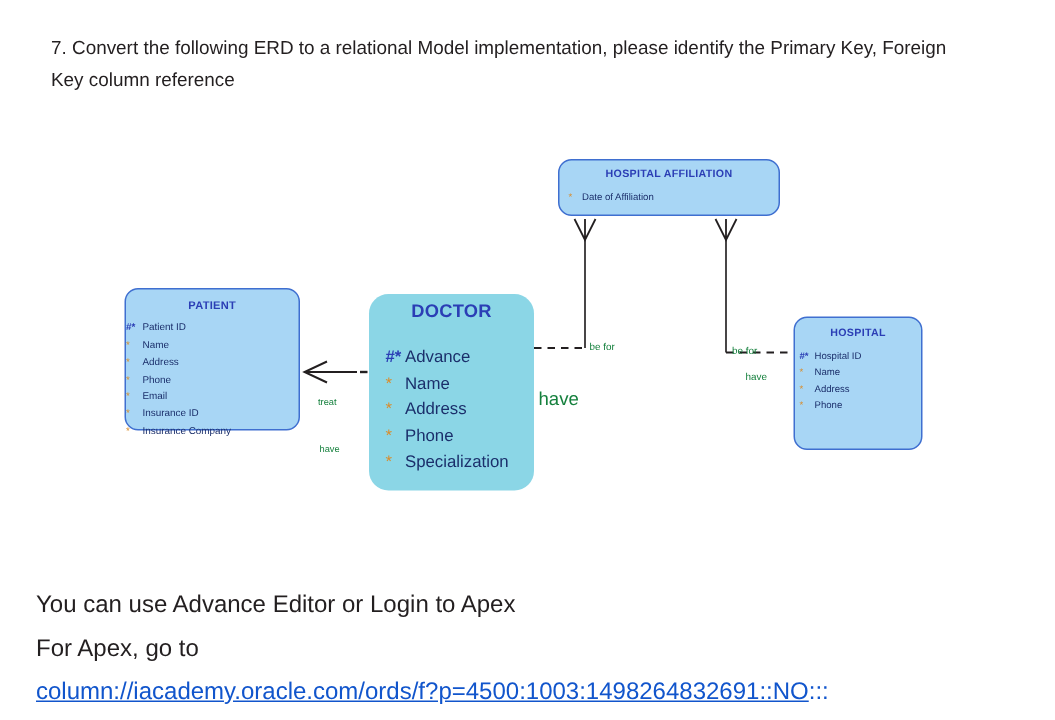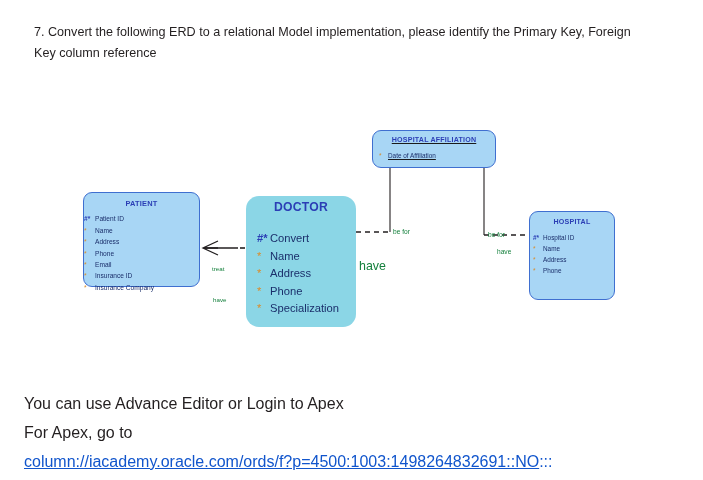--- a/index.html
+++ b/index.html
@@ -103,25 +103,24 @@
     left: 529px; top: 211px; width: 86px; height: 89px;
     padding-top: 5px;
     font-size: 6.4px;
     line-height: 11px;
   }
   #ent-hospital .etitle { font-size: 7.1px; margin-bottom: 4px; }
   #ent-hospital ul { padding-left: 3px; }
   #ent-hospital .mk { width: 10px; }
 
   #ent-affiliation {
-    left: 372px; top: 130px; width: 124px; height: 38px;
+    left: 372px; top: 106px; width: 148px; height: 38px;
     padding-top: 4px;
     font-size: 6.4px;
     line-height: 11px;
-    text-decoration: underline;
   }
   #ent-affiliation .etitle { font-size: 7.1px; margin-bottom: 4px; }
   #ent-affiliation ul { padding-left: 6px; }
   #ent-affiliation .mk { width: 9px; }
 
   
   .rel-label {
     position: absolute;
     color: #15803d;
     white-space: nowrap;
@@ -189,21 +188,21 @@
       <li><span class="mk mk-opt">*</span><span>Phone</span></li>
       <li><span class="mk mk-opt">*</span><span>Email</span></li>
       <li><span class="mk mk-opt">*</span><span>Insurance ID</span></li>
       <li><span class="mk mk-opt">*</span><span>Insurance Company</span></li>
     </ul>
   </div>
 
   <div class="entity e-cyan" id="ent-doctor">
     <div class="etitle">DOCTOR</div>
     <ul>
-      <li><span class="mk mk-pk">#*</span><span>Convert</span></li>
+      <li><span class="mk mk-pk">#*</span><span>Advance</span></li>
       <li><span class="mk mk-opt">*</span><span>Name</span></li>
       <li><span class="mk mk-opt">*</span><span>Address</span></li>
       <li><span class="mk mk-opt">*</span><span>Phone</span></li>
       <li><span class="mk mk-opt">*</span><span>Specialization</span></li>
     </ul>
   </div>
 
   <div class="entity e-light" id="ent-hospital">
     <div class="etitle">HOSPITAL</div>
     <ul>

